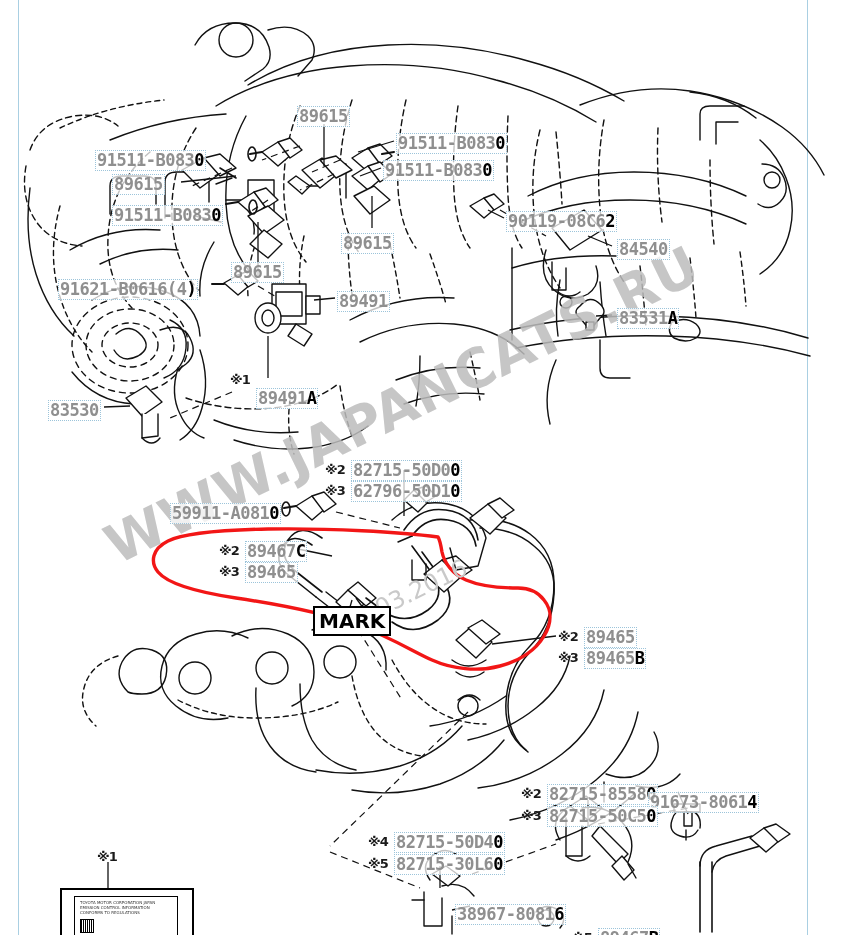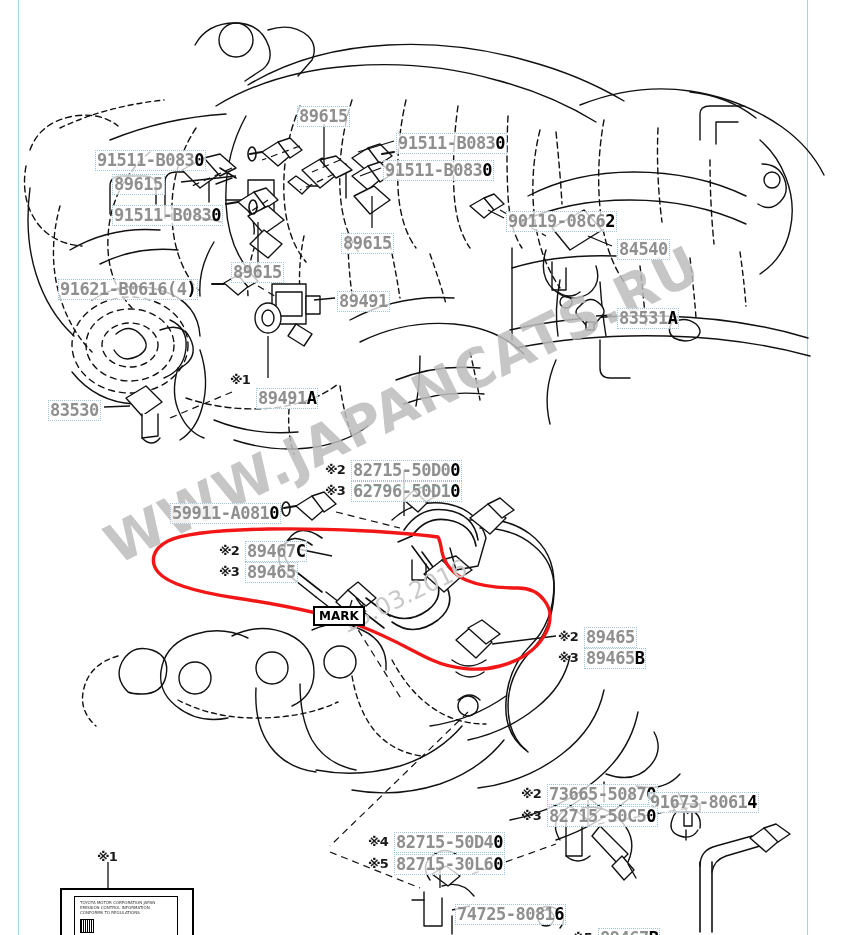--- a/index.html
+++ b/index.html
@@ -89,21 +89,21 @@
     color: #1a1a1a;
     letter-spacing: -1px;
   }
 
   
   .markbox {
     position: absolute;
     border: 2px solid #000;
     background: #fff;
     font-family: "DejaVu Sans", "Liberation Sans", sans-serif;
-    font-size: 12px;
+    font-size: 20px;
     font-weight: bold;
     color: #000;
     padding: 1px 4px;
     letter-spacing: 0px;
   }
 
   
   .plate-outer {
     position: absolute;
     border: 2px solid #000;
@@ -537,26 +537,26 @@
       <div class="lbl" style="left: 170px; top: 503px;"><span>59911-A081</span><span class="tailchar">0</span></div>
       <div class="ref" style="left: 219px; top: 543px;">※2</div>
       <div class="lbl" style="left: 245px; top: 541px;"><span>89467</span><span class="tailchar">C</span></div>
       <div class="ref" style="left: 219px; top: 564px;">※3</div>
       <div class="lbl" style="left: 245px; top: 562px;"><span>89465</span></div>
       <div class="ref" style="left: 558px; top: 629px;">※2</div>
       <div class="lbl" style="left: 584px; top: 627px;"><span>89465</span></div>
       <div class="ref" style="left: 558px; top: 650px;">※3</div>
       <div class="lbl" style="left: 584px; top: 648px;"><span>89465</span><span class="tailchar">B</span></div>
       <div class="ref" style="left: 521px; top: 786px;">※2</div>
-      <div class="lbl" style="left: 547px; top: 784px;"><span>73665-5087</span><span class="tailchar">0</span></div>
+      <div class="lbl" style="left: 547px; top: 784px;"><span>82715-8558</span><span class="tailchar">0</span></div>
       <div class="lbl" style="left: 648px; top: 784px; margin-top: 8px;"><span>91673-8061</span><span class="tailchar">4</span></div>
       <div class="ref" style="left: 521px; top: 808px;">※3</div>
       <div class="lbl" style="left: 547px; top: 806px;"><span>82715-50C5</span><span class="tailchar">0</span></div>
       <div class="ref" style="left: 368px; top: 834px;">※4</div>
       <div class="lbl" style="left: 394px; top: 832px;"><span>82715-50D4</span><span class="tailchar">0</span></div>
       <div class="ref" style="left: 368px; top: 856px;">※5</div>
       <div class="lbl" style="left: 394px; top: 854px; text-align: center;"><span>82715-30L6</span><span class="tailchar">0</span></div>
-      <div class="lbl" style="left: 455px; top: 904px;"><span>74725-8081</span><span class="tailchar">6</span></div>
+      <div class="lbl" style="left: 455px; top: 904px;"><span>38967-8081</span><span class="tailchar">6</span></div>
       <div class="ref" style="left: 572px; top: 930px;">※5</div>
       <div class="lbl" style="left: 598px; top: 928px;"><span>89467</span><span class="tailchar">B</span></div>
     </div>
 
 </div>
 
 </body></html>

